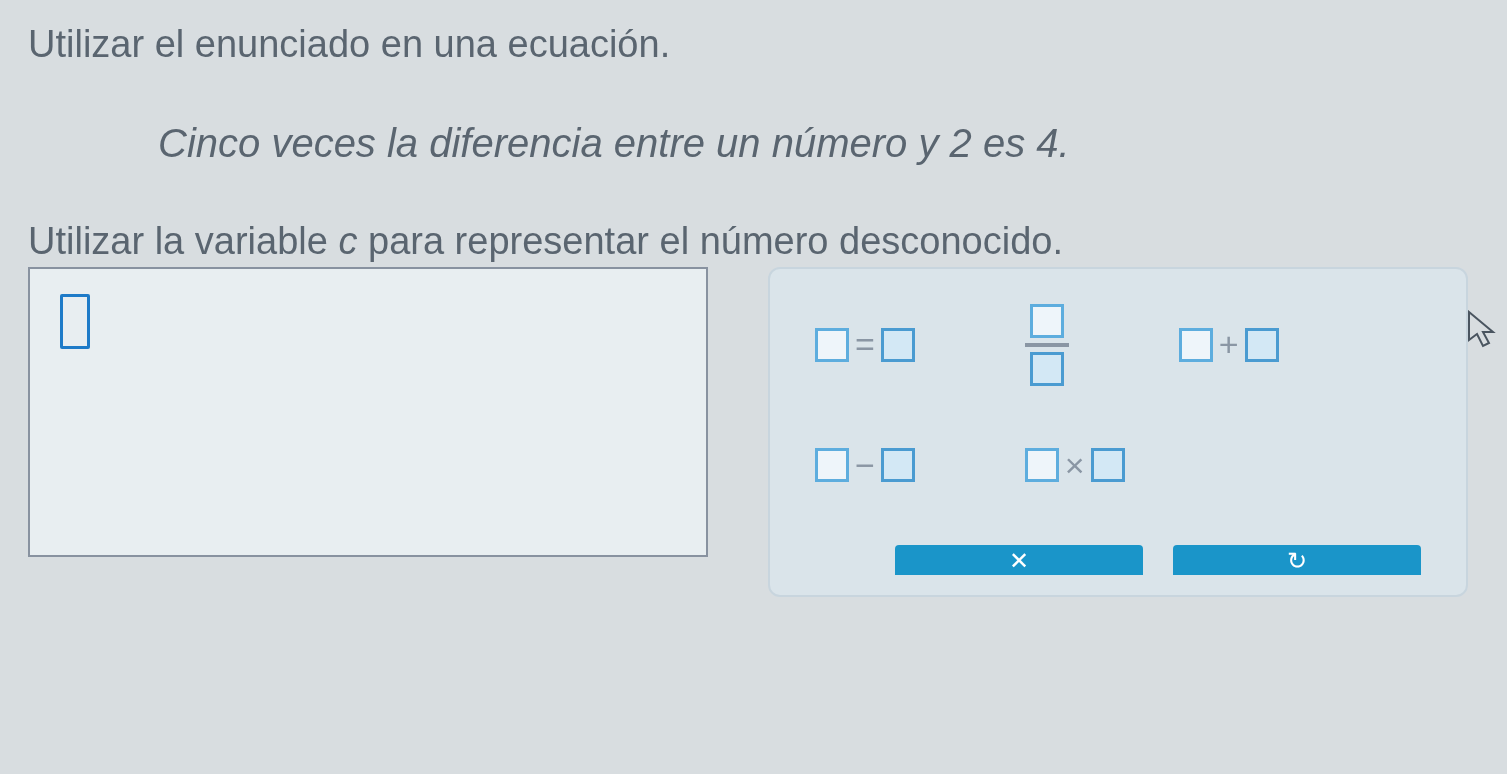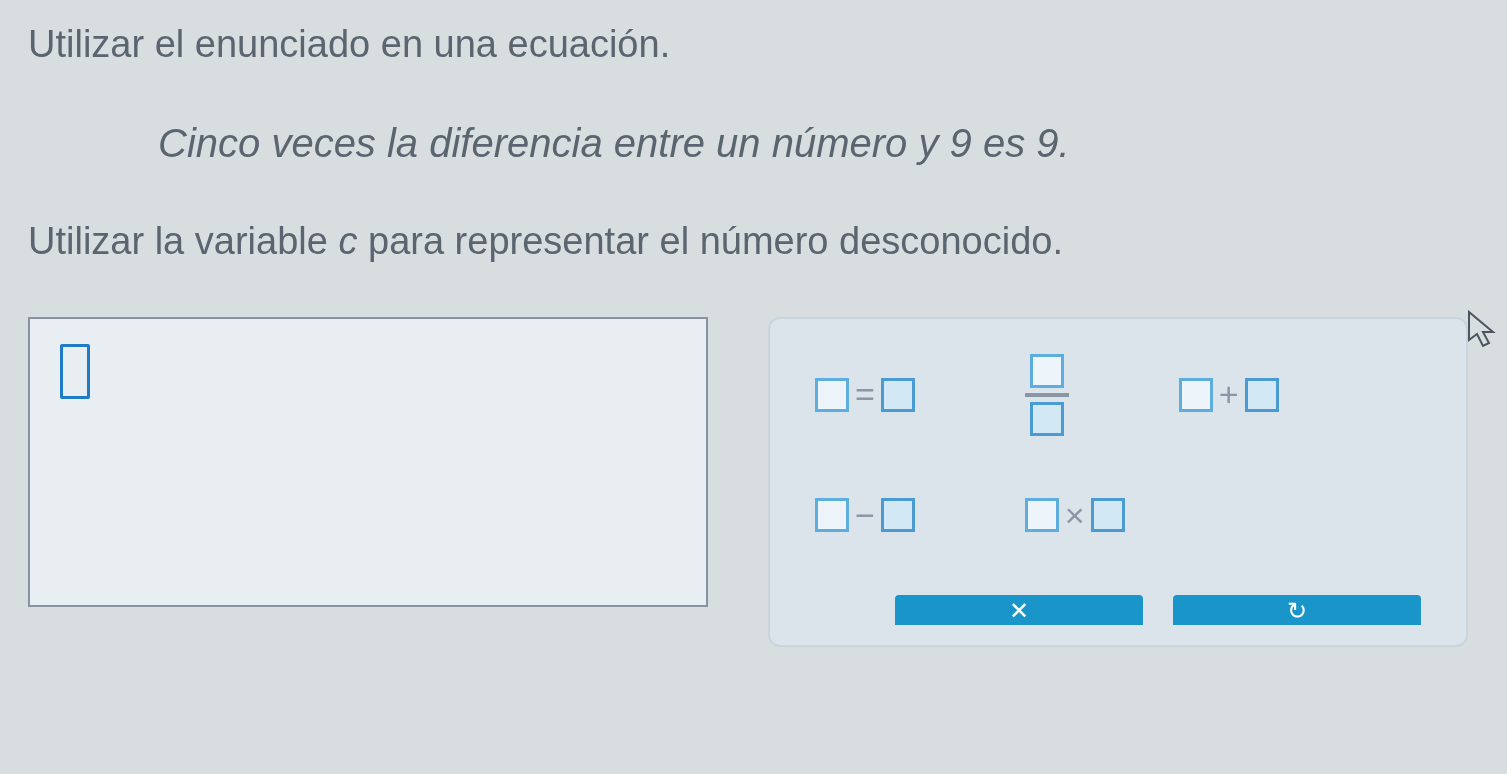--- a/index.html
+++ b/index.html
@@ -26,21 +26,20 @@
       font-size: 40px;
       color: #5a6570;
       font-style: italic;
       margin-bottom: 48px;
       margin-left: 130px;
       line-height: 1.3;
     }
     .subinstruction {
       font-size: 38px;
       color: #5a6570;
-      margin-bottom: 50px;
       line-height: 1.3;
     }
     .subinstruction .variable {
       font-style: italic;
     }
     .content-row {
       display: flex;
       gap: 60px;
       align-items: flex-start;
     }
@@ -135,21 +134,21 @@
       position: absolute;
       right: 10px;
       top: 310px;
     }
   </style>
 </head>
 <body>
 
 <div class="instruction">Utilizar el enunciado en una ecuación.</div>
 
-<div class="statement">Cinco veces la diferencia entre un número y 9 es 9.</div>
+<div class="statement">Cinco veces la diferencia entre un número y 2 es 4.</div>
 
 <div class="subinstruction">
   <span>Utilizar la variable </span><span class="variable">c</span><span> para representar el número desconocido.</span>
 </div>
 
 <div class="content-row">
   <div class="answer-box">
     <span class="cursor-box"></span>
   </div>
 

